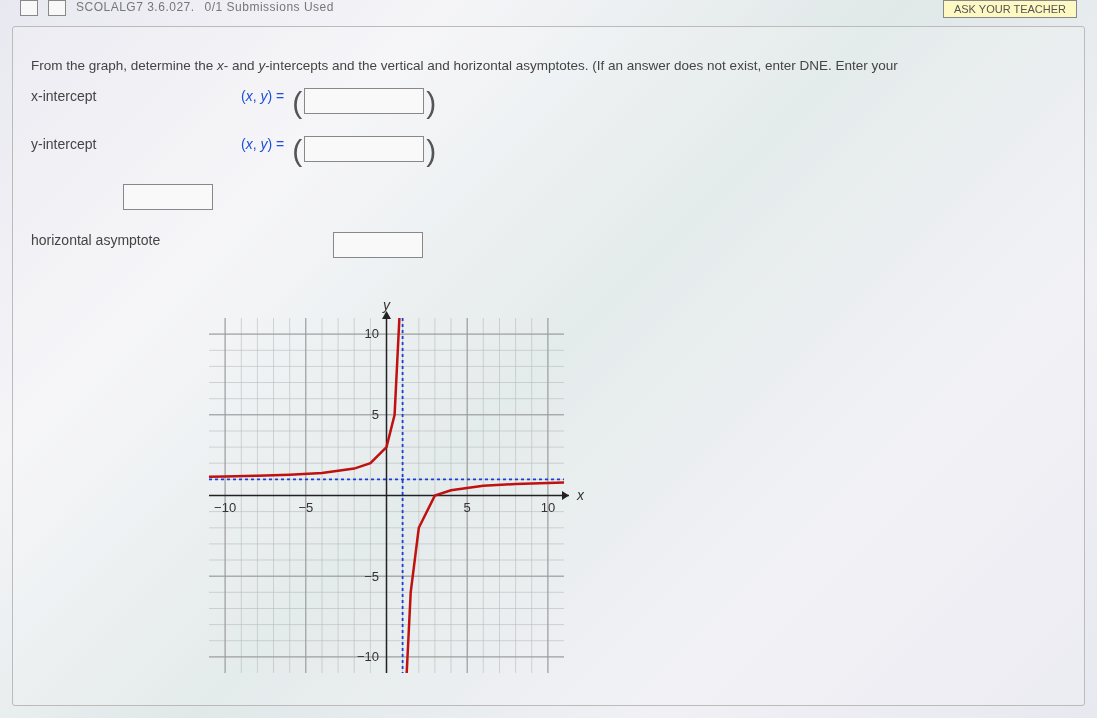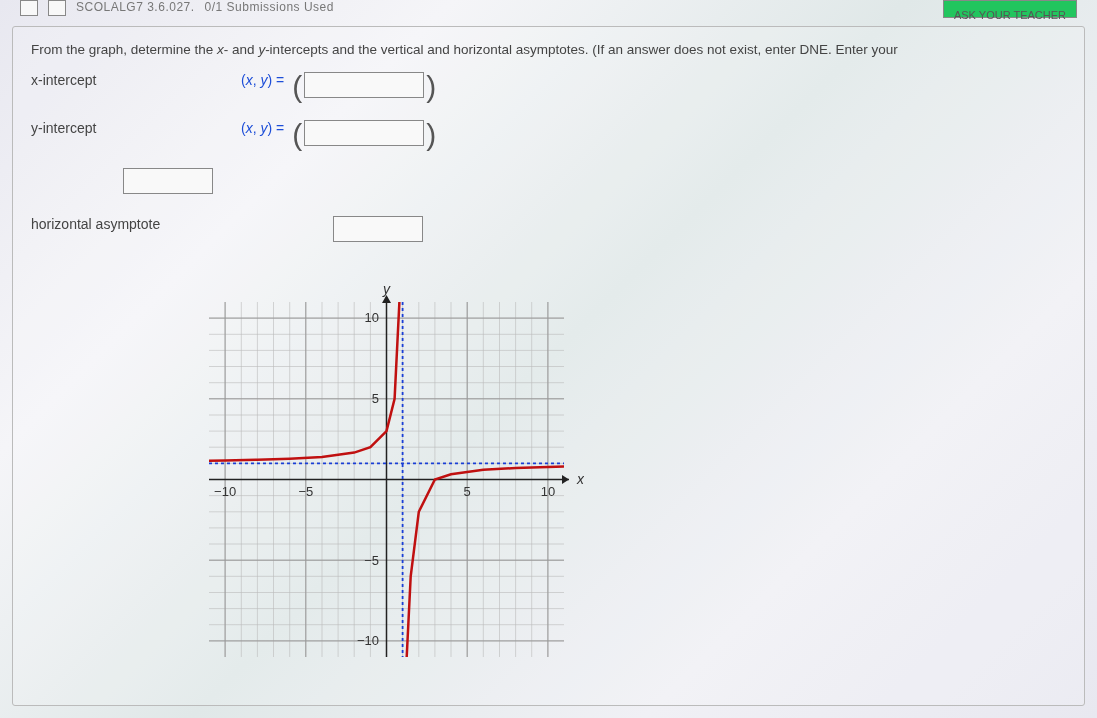--- a/index.html
+++ b/index.html
@@ -30,31 +30,31 @@
     align-items: flex-end;
   }
   .top-text {
     color: #777;
     font-size: 12px;
     letter-spacing: 0.5px;
   }
   .top-right-button {
     margin-left: auto;
     border: 1px solid #888;
-    padding: 8px 10px;
+    padding: 2px 10px;
     font-size: 11px;
     color: #555;
-    background: #22c55e;
+    background: #fef9c3;
   }
   .content {
     margin: 8px 12px 0 12px;
     border: 1px solid #bbb;
     border-radius: 3px;
     background: rgba(255,255,255,0.15);
-    padding: 14px 18px 10px 18px;
+    padding: 30px 18px 10px 18px;
     min-height: 680px;
     position: relative;
   }
   .question {
     color: #444;
     font-size: 13.5px;
     line-height: 1.4;
     margin-bottom: 12px;
   }
   .italic { font-style: italic; }

